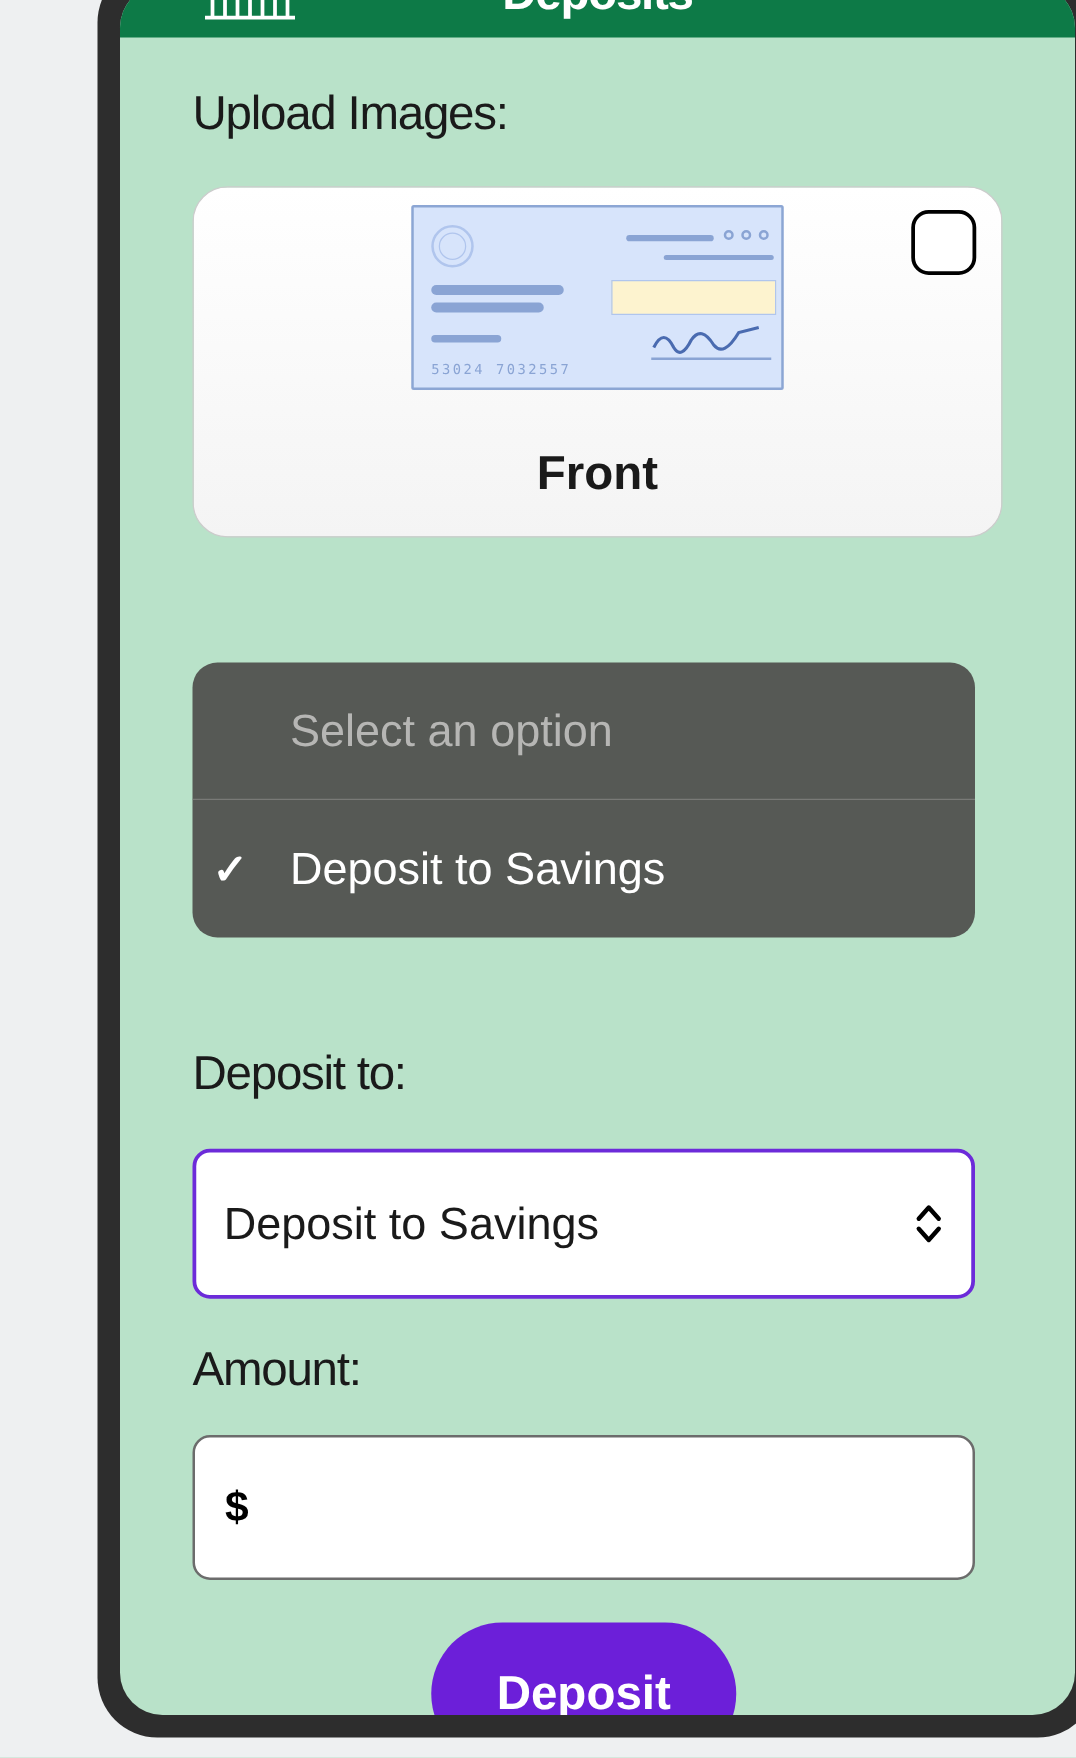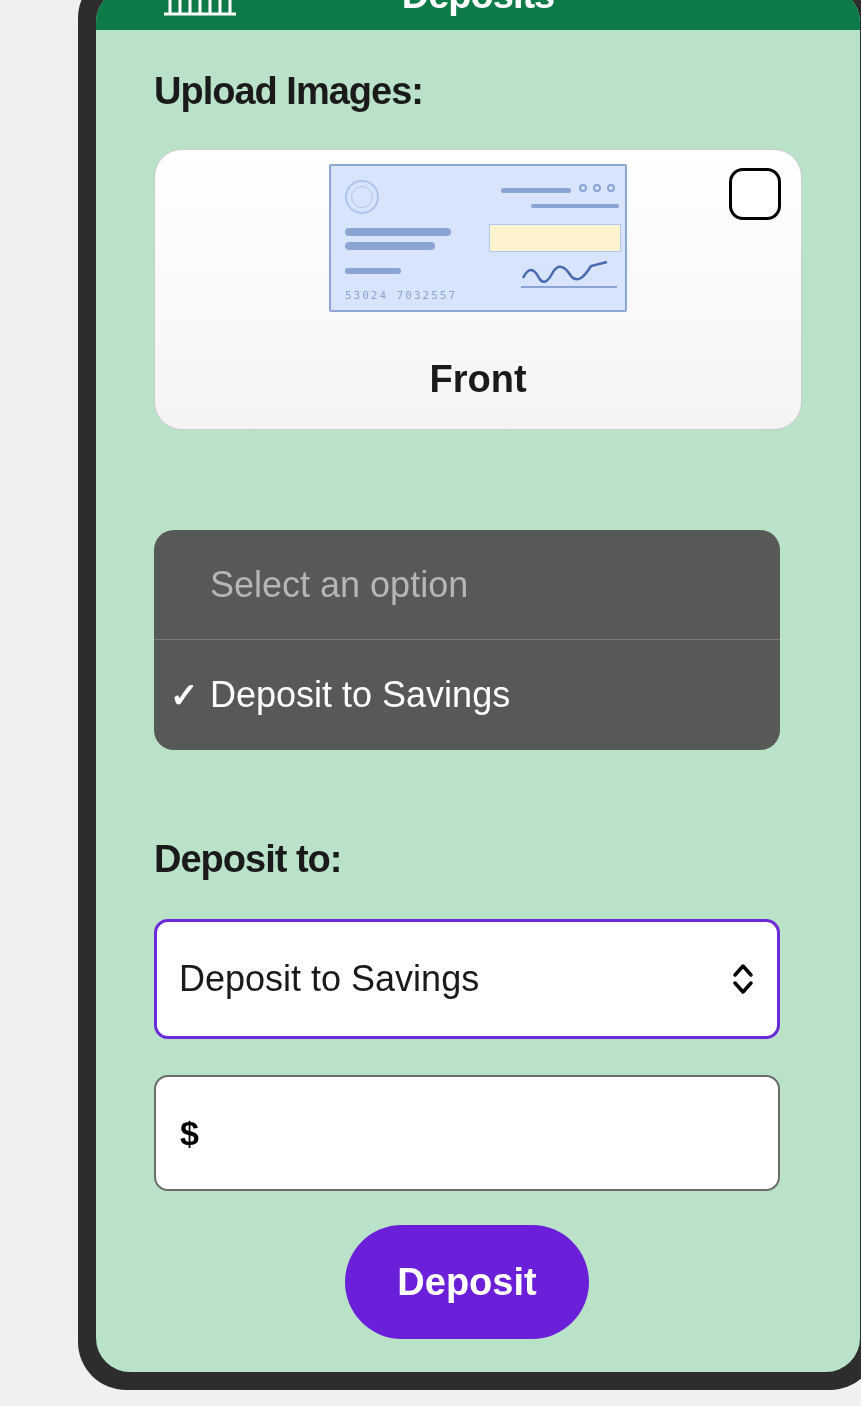--- a/index.html
+++ b/index.html
@@ -51,21 +51,21 @@
       letter-spacing: -1px;
       transform: translateY(-14px);
     }
     .content {
       padding: 40px 58px 20px 58px;
       position: relative;
       height: calc(100% - 42px);
     }
     .section-label {
       font-size: 38px;
-      font-weight: 700;
+      font-weight: 400;
       color: #1a1a1a;
       letter-spacing: -1px;
       margin-bottom: 36px;
     }
     .upload-card {
       background: linear-gradient(#fff, #f4f4f4);
       border: 1px solid #ccc;
       border-radius: 28px;
       padding: 14px 14px 28px 14px;
       text-align: center;
@@ -136,21 +136,21 @@
       width: 626px;
       background: rgba(80,80,78,0.94);
       border-radius: 20px;
       overflow: hidden;
       z-index: 10;
     }
     .popover-item {
       height: 110px;
       display: flex;
       align-items: center;
-      padding: 0 30px 0 56px;
+      padding: 0 30px 0 78px;
       border-bottom: 1px solid rgba(130,130,128,0.8);
       font-size: 36px;
       color: #fff;
       position: relative;
     }
     .popover-item:last-child { border-bottom: none; }
     .popover-item.header-opt { color: #b6b6b4; }
     .popover-item .check {
       position: absolute;
       left: 16px;
@@ -275,20 +275,21 @@
         <div class="select-wrap">
           <span class="select-value">Deposit to Savings</span>
           <div class="select-caret">
             <svg width="24" height="32" viewBox="0 0 24 32">
               <path d="M4 12 L12 3 L20 12" fill="none" stroke="#000" stroke-width="3.5" stroke-linecap="round" stroke-linejoin="round"></path>
               <path d="M4 20 L12 29 L20 20" fill="none" stroke="#000" stroke-width="3.5" stroke-linecap="round" stroke-linejoin="round"></path>
             </svg>
           </div>
         </div>
 
+        <div class="section-label" style="margin-bottom:0">Amount:</div>
 
         <div class="amount-input">
           <span>$</span>
         </div>
 
         <button class="submit-btn">Deposit</button>
       </div>
 
     </div>
   </div>

